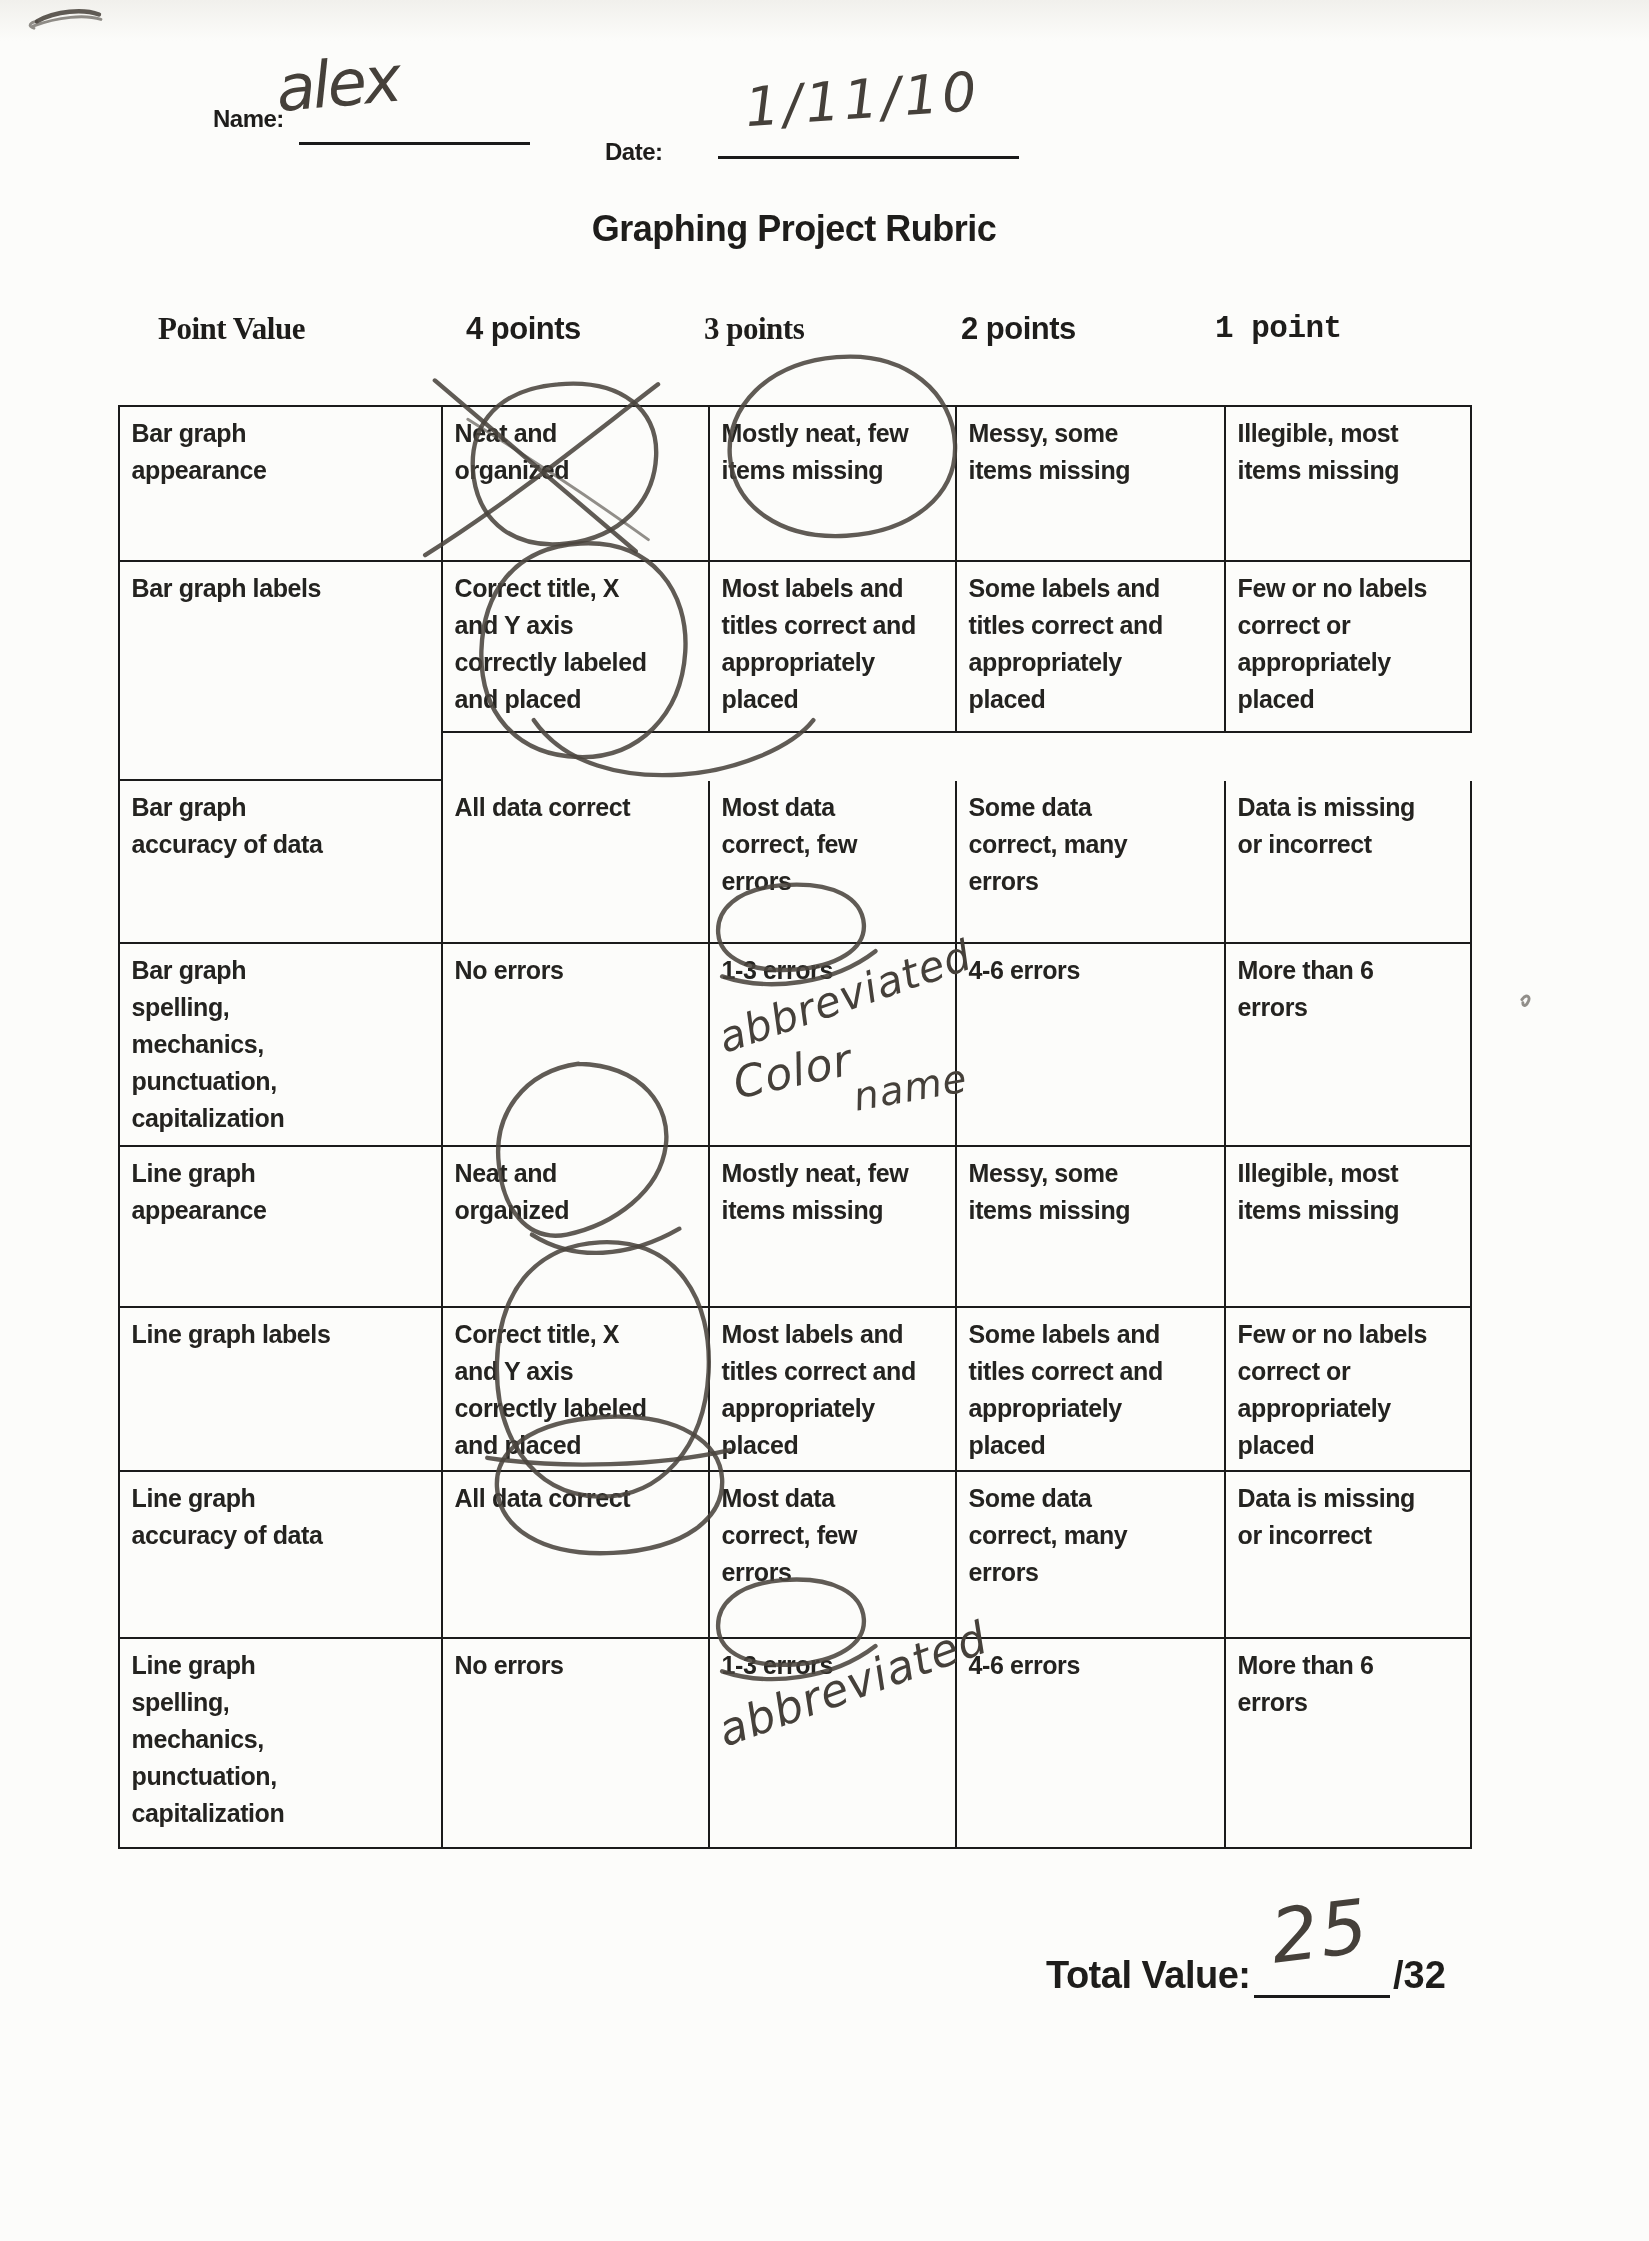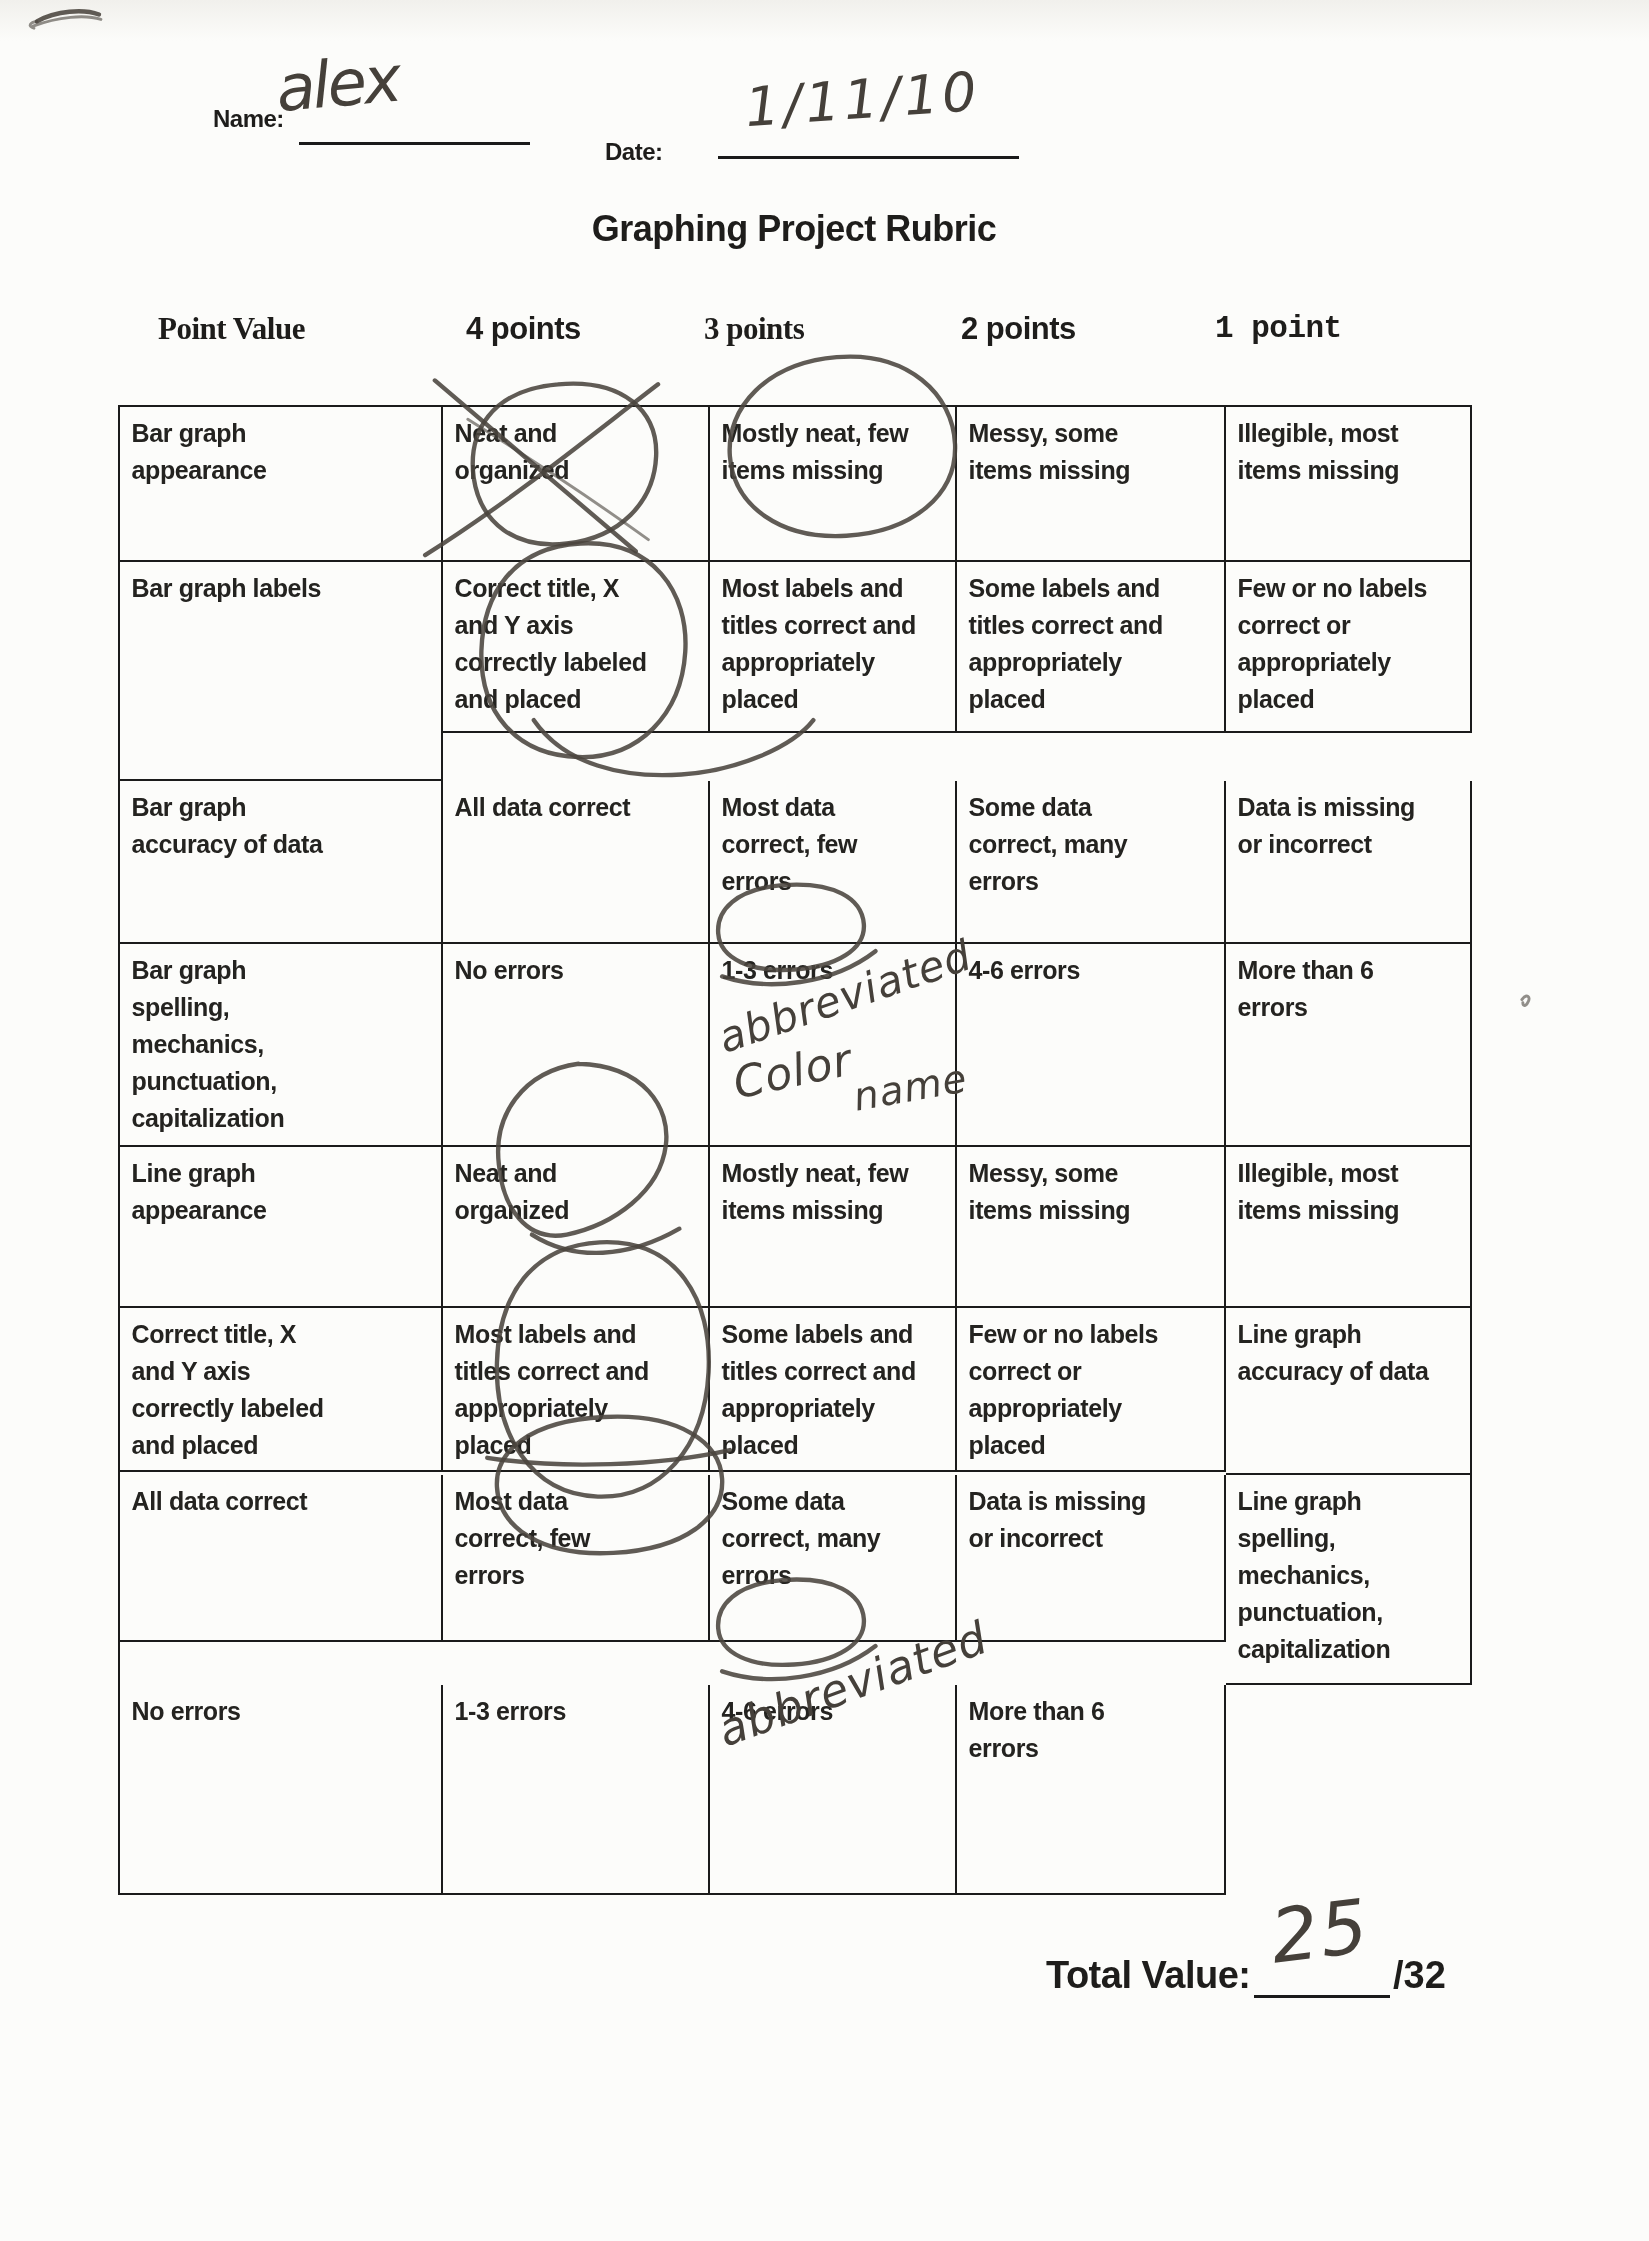--- a/index.html
+++ b/index.html
@@ -116,20 +116,21 @@
 appearance</div>
     <div class="cell" style="height:161px;">Neat and
 organized</div>
     <div class="cell" style="height:161px;">Mostly neat, few
 items missing</div>
     <div class="cell" style="height:161px;">Messy, some
 items missing</div>
     <div class="cell" style="height:161px;">Illegible, most
 items missing</div>
 
+    <div class="cell" style="height:164px;">Line graph labels</div>
     <div class="cell" style="height:164px;">Correct title, X
 and Y axis
 correctly labeled
 and placed</div>
     <div class="cell" style="height:164px;">Most labels and
 titles correct and
 appropriately
 placed</div>
     <div class="cell" style="height:164px;">Some labels and
 titles correct and

